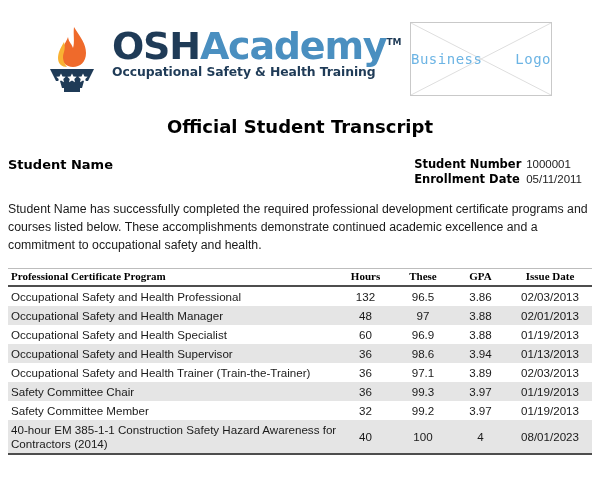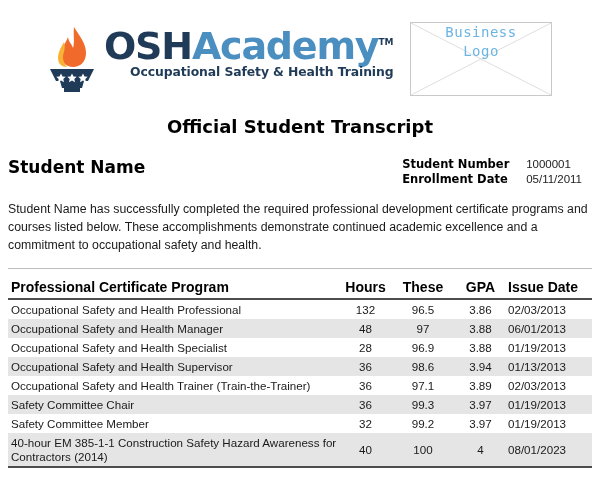--- a/index.html
+++ b/index.html
@@ -7,57 +7,57 @@
     width:600px;height:478px;overflow:hidden;background:#ffffff;
     font-family:"Liberation Sans",sans-serif;color:#1a1a1a;
     -webkit-font-smoothing:antialiased;
   }
   .page{position:relative;width:600px;height:478px;}
 
   
   .header{display:flex;align-items:flex-start;padding:22px 22px 0 22px;height:96px;box-sizing:border-box;}
   .logo-block{display:flex;align-items:flex-start;margin-left:22px;}
   .torch{width:56px;height:70px;flex:0 0 56px;margin-top:2px;}
-  .wordmark{margin-left:4px;position:relative;text-align:right;}
+  .wordmark{margin-left:12px;position:relative;}
   .wm-top{font-size:38px;font-weight:bold;line-height:40px;letter-spacing:-1.2px;white-space:nowrap;font-family:"DejaVu Sans",sans-serif;}
   .wm-osh{color:#1f3b57;}
   .wm-acad{color:#4a8fc0;}
   .wm-tm{font-size:9px;color:#1f3b57;vertical-align:super;font-weight:bold;letter-spacing:0;}
   .wm-sub{font-size:12.4px;font-weight:bold;color:#1f3b57;letter-spacing:-0.1px;margin-top:-2px;white-space:nowrap;font-family:"DejaVu Sans",sans-serif;}
 
   .biz-logo{margin-left:auto;margin-right:26px;width:140px;height:72px;position:relative;border:1px solid #c9c9c9;background:#fff;}
   .biz-logo svg{position:absolute;inset:0;width:100%;height:100%;}
-  .biz-logo .bl-text{position:absolute;inset:0;display:flex;flex-direction:column;align-items:center;justify-content:flex-start;
+  .biz-logo .bl-text{position:absolute;inset:0;display:flex;flex-direction:row;align-items:center;justify-content:space-between;
     font-family:"DejaVu Sans Mono",monospace;font-size:14px;color:#6cb4e4;line-height:19px;letter-spacing:0.5px;}
 
   
   .title{text-align:center;font-size:18px;font-weight:bold;color:#000;margin-top:20px;font-family:"DejaVu Sans",sans-serif;}
 
   
   .student-row{display:flex;align-items:flex-start;margin-top:20px;padding:0 8px 0 8px;}
-  .student-name{font-size:17px;font-weight:bold;color:#000;font-family:"DejaVu Sans",sans-serif;}
+  .student-name{font-size:13px;font-weight:bold;color:#000;font-family:"DejaVu Sans",sans-serif;}
   .student-meta{margin-left:auto;margin-right:10px;font-size:11.5px;}
-  .meta-line{display:flex;line-height:15px;gap:12px;}
+  .meta-line{display:flex;line-height:15px;}
   .meta-label{font-weight:bold;color:#000;width:112px;font-family:"DejaVu Sans",sans-serif;}
   .meta-value{color:#222;}
 
   
   .intro{margin:13px 10px 0 8px;font-size:12.3px;line-height:18px;color:#1a1a1a;}
 
   
   .tbl-wrap{margin:14px 8px 0 8px;}
   table{width:100%;border-collapse:collapse;font-size:11.6px;}
   thead th{
-    font-weight:bold;color:#000;font-family:Liberation Sans, sans-serif;
+    font-weight:bold;color:#000;font-family:Liberation Serif, serif;
     border-top:1px solid #bdbdbd;border-bottom:2px solid #4d4d4d;
-    padding:10px 0 3px 0;font-size:14px;
+    padding:1px 0 3px 0;font-size:11px;
   }
   th.c-name{text-align:left;padding-left:3px;}
   th.c-num,td.c-num{text-align:center;}
-  th.c-date,td.c-date{text-align:left;}
+  th.c-date,td.c-date{text-align:center;}
   tbody td{padding:2.5px 0;color:#1a1a1a;}
   tbody td.c-name{text-align:left;padding-left:3px;line-height:14px;}
   tbody tr.alt{background:#e5e5e5;}
   tbody tr.last td{border-bottom:2px solid #4d4d4d;}
 
   
   .cert col.w-name{width:330px;}
   .cert col.w-hours{width:55px;}
   .cert col.w-score{width:60px;}
   .cert col.w-gpa{width:55px;}
@@ -147,25 +147,25 @@
           <td class="c-num">132</td>
           <td class="c-num">96.5</td>
           <td class="c-num">3.86</td>
           <td class="c-date">02/03/2013</td>
         </tr>
         <tr class="alt">
           <td class="c-name">Occupational Safety and Health Manager</td>
           <td class="c-num">48</td>
           <td class="c-num">97</td>
           <td class="c-num">3.88</td>
-          <td class="c-date">06/01/2013</td>
+          <td class="c-date">02/01/2013</td>
         </tr>
         <tr>
           <td class="c-name">Occupational Safety and Health Specialist</td>
-          <td class="c-num">28</td>
+          <td class="c-num">60</td>
           <td class="c-num">96.9</td>
           <td class="c-num">3.88</td>
           <td class="c-date">01/19/2013</td>
         </tr>
         <tr class="alt">
           <td class="c-name">Occupational Safety and Health Supervisor</td>
           <td class="c-num">36</td>
           <td class="c-num">98.6</td>
           <td class="c-num">3.94</td>
           <td class="c-date">01/13/2013</td>

